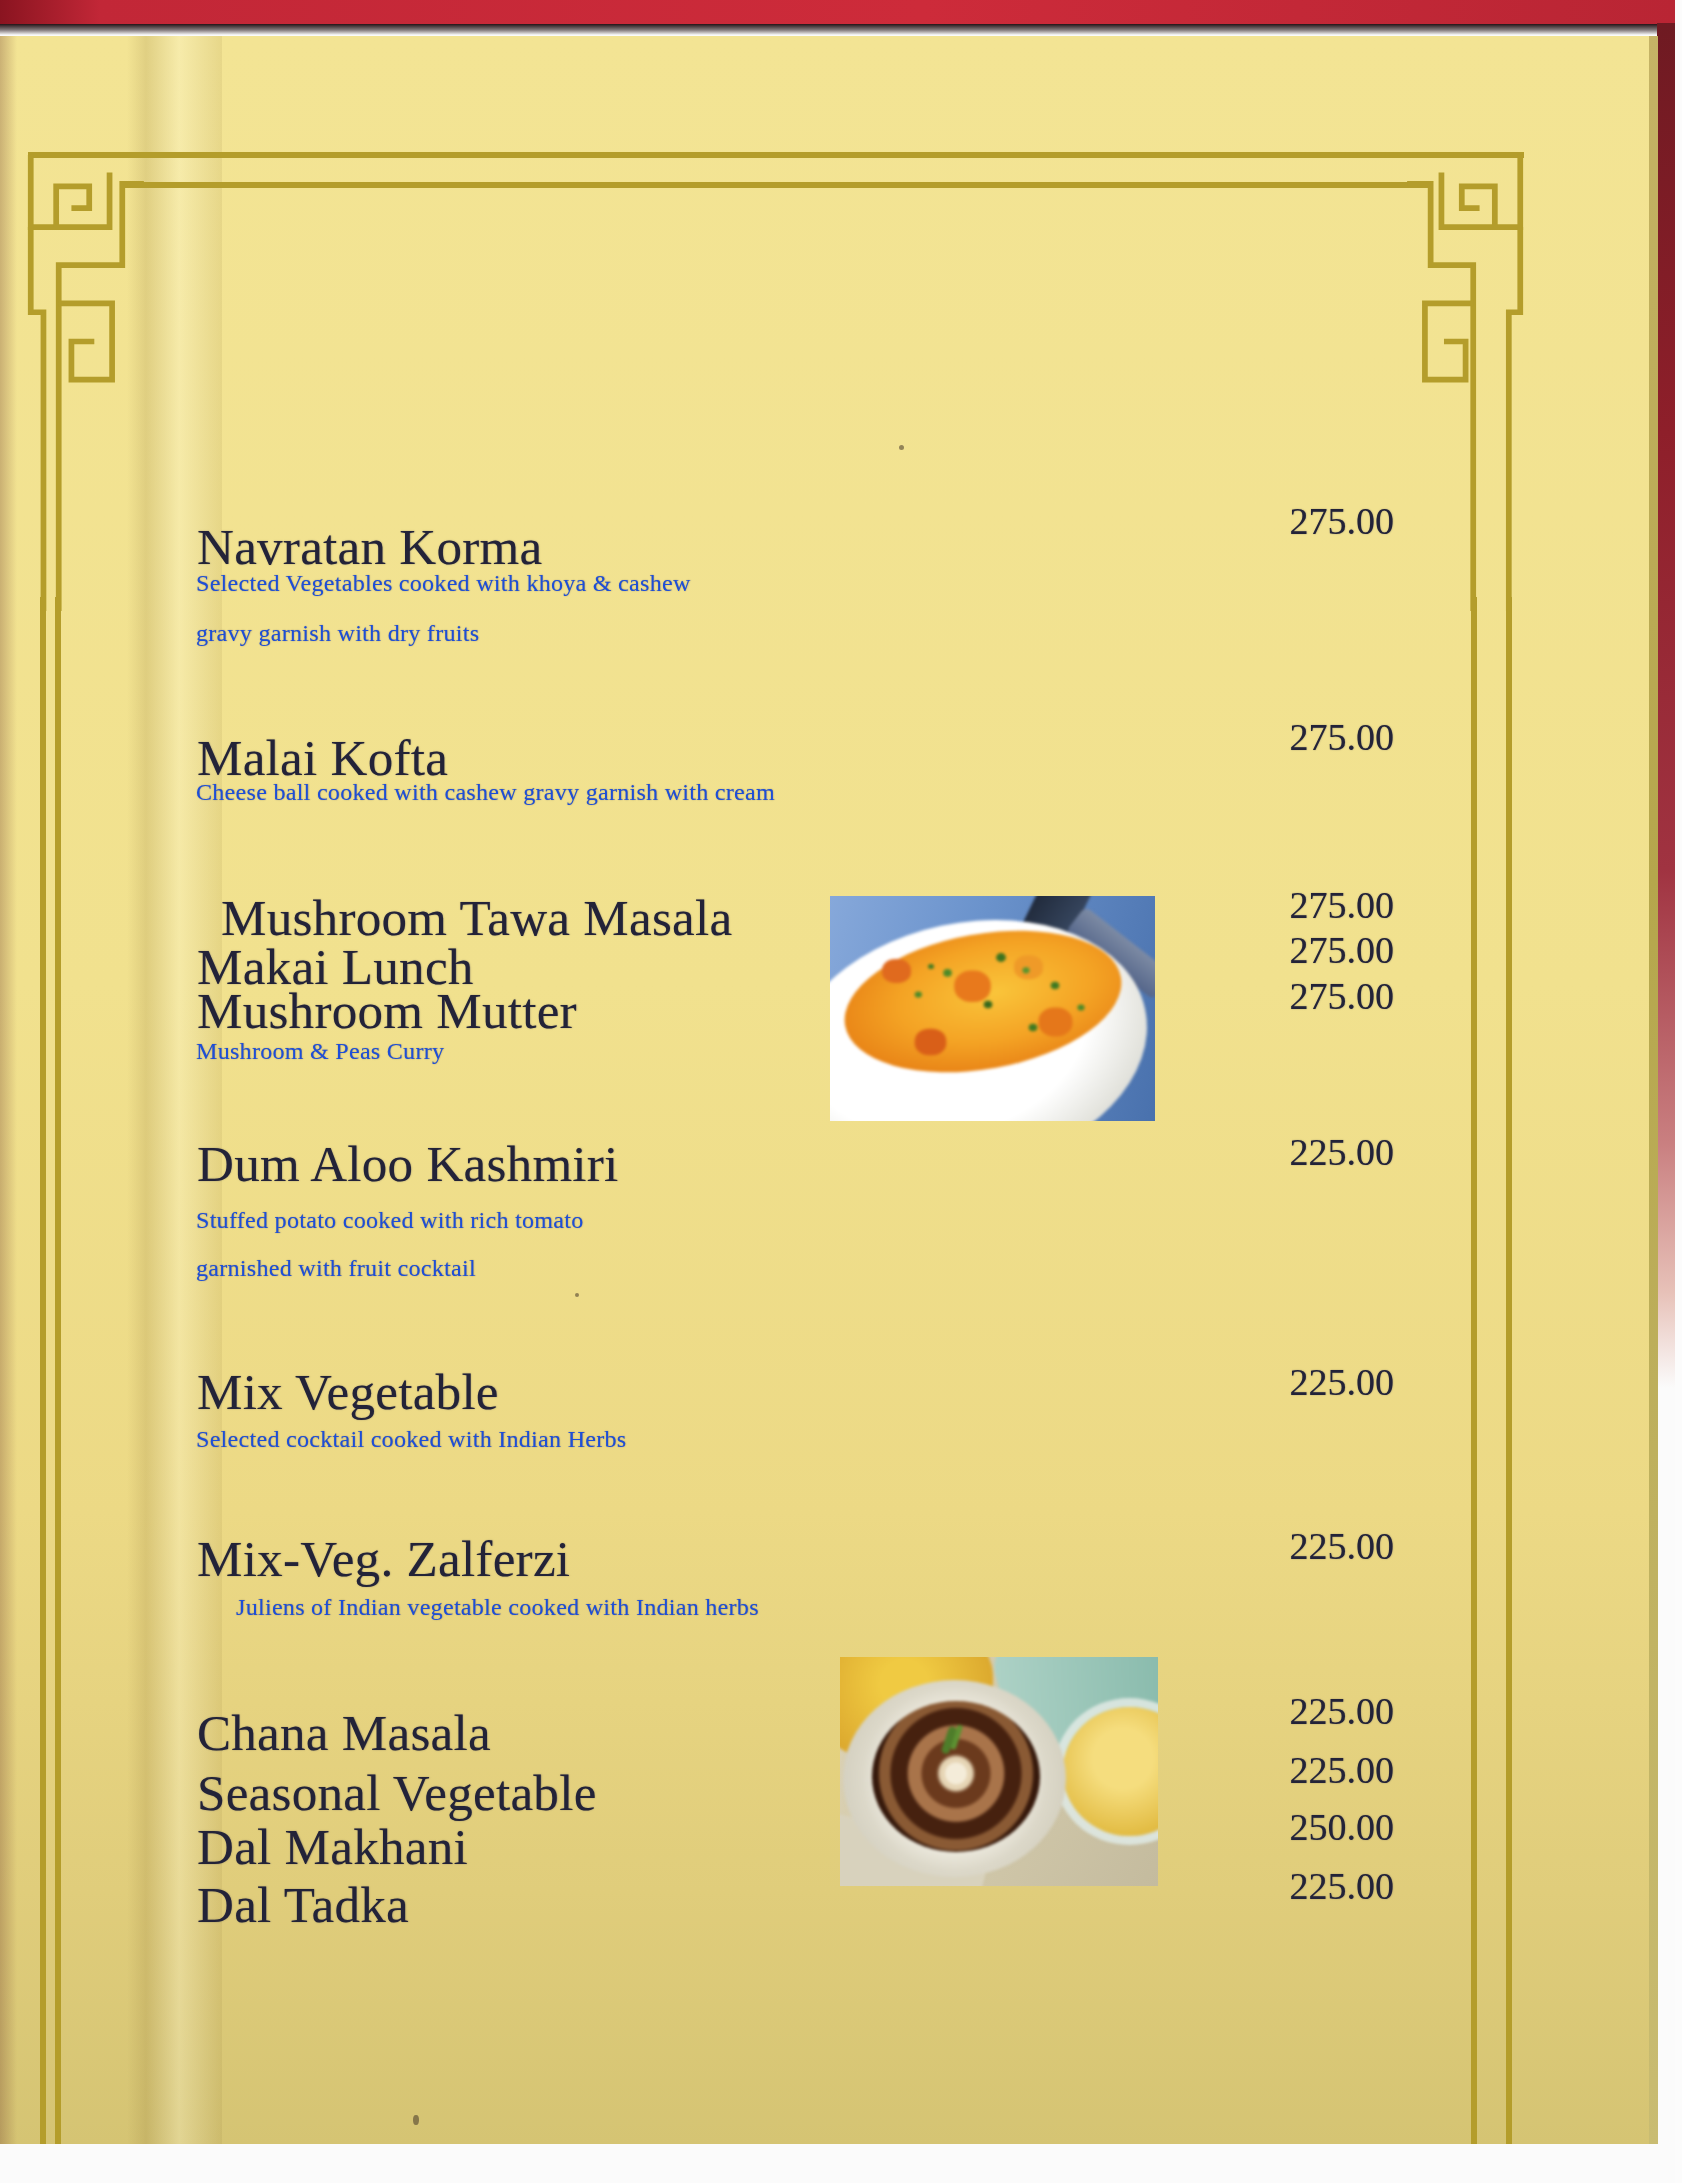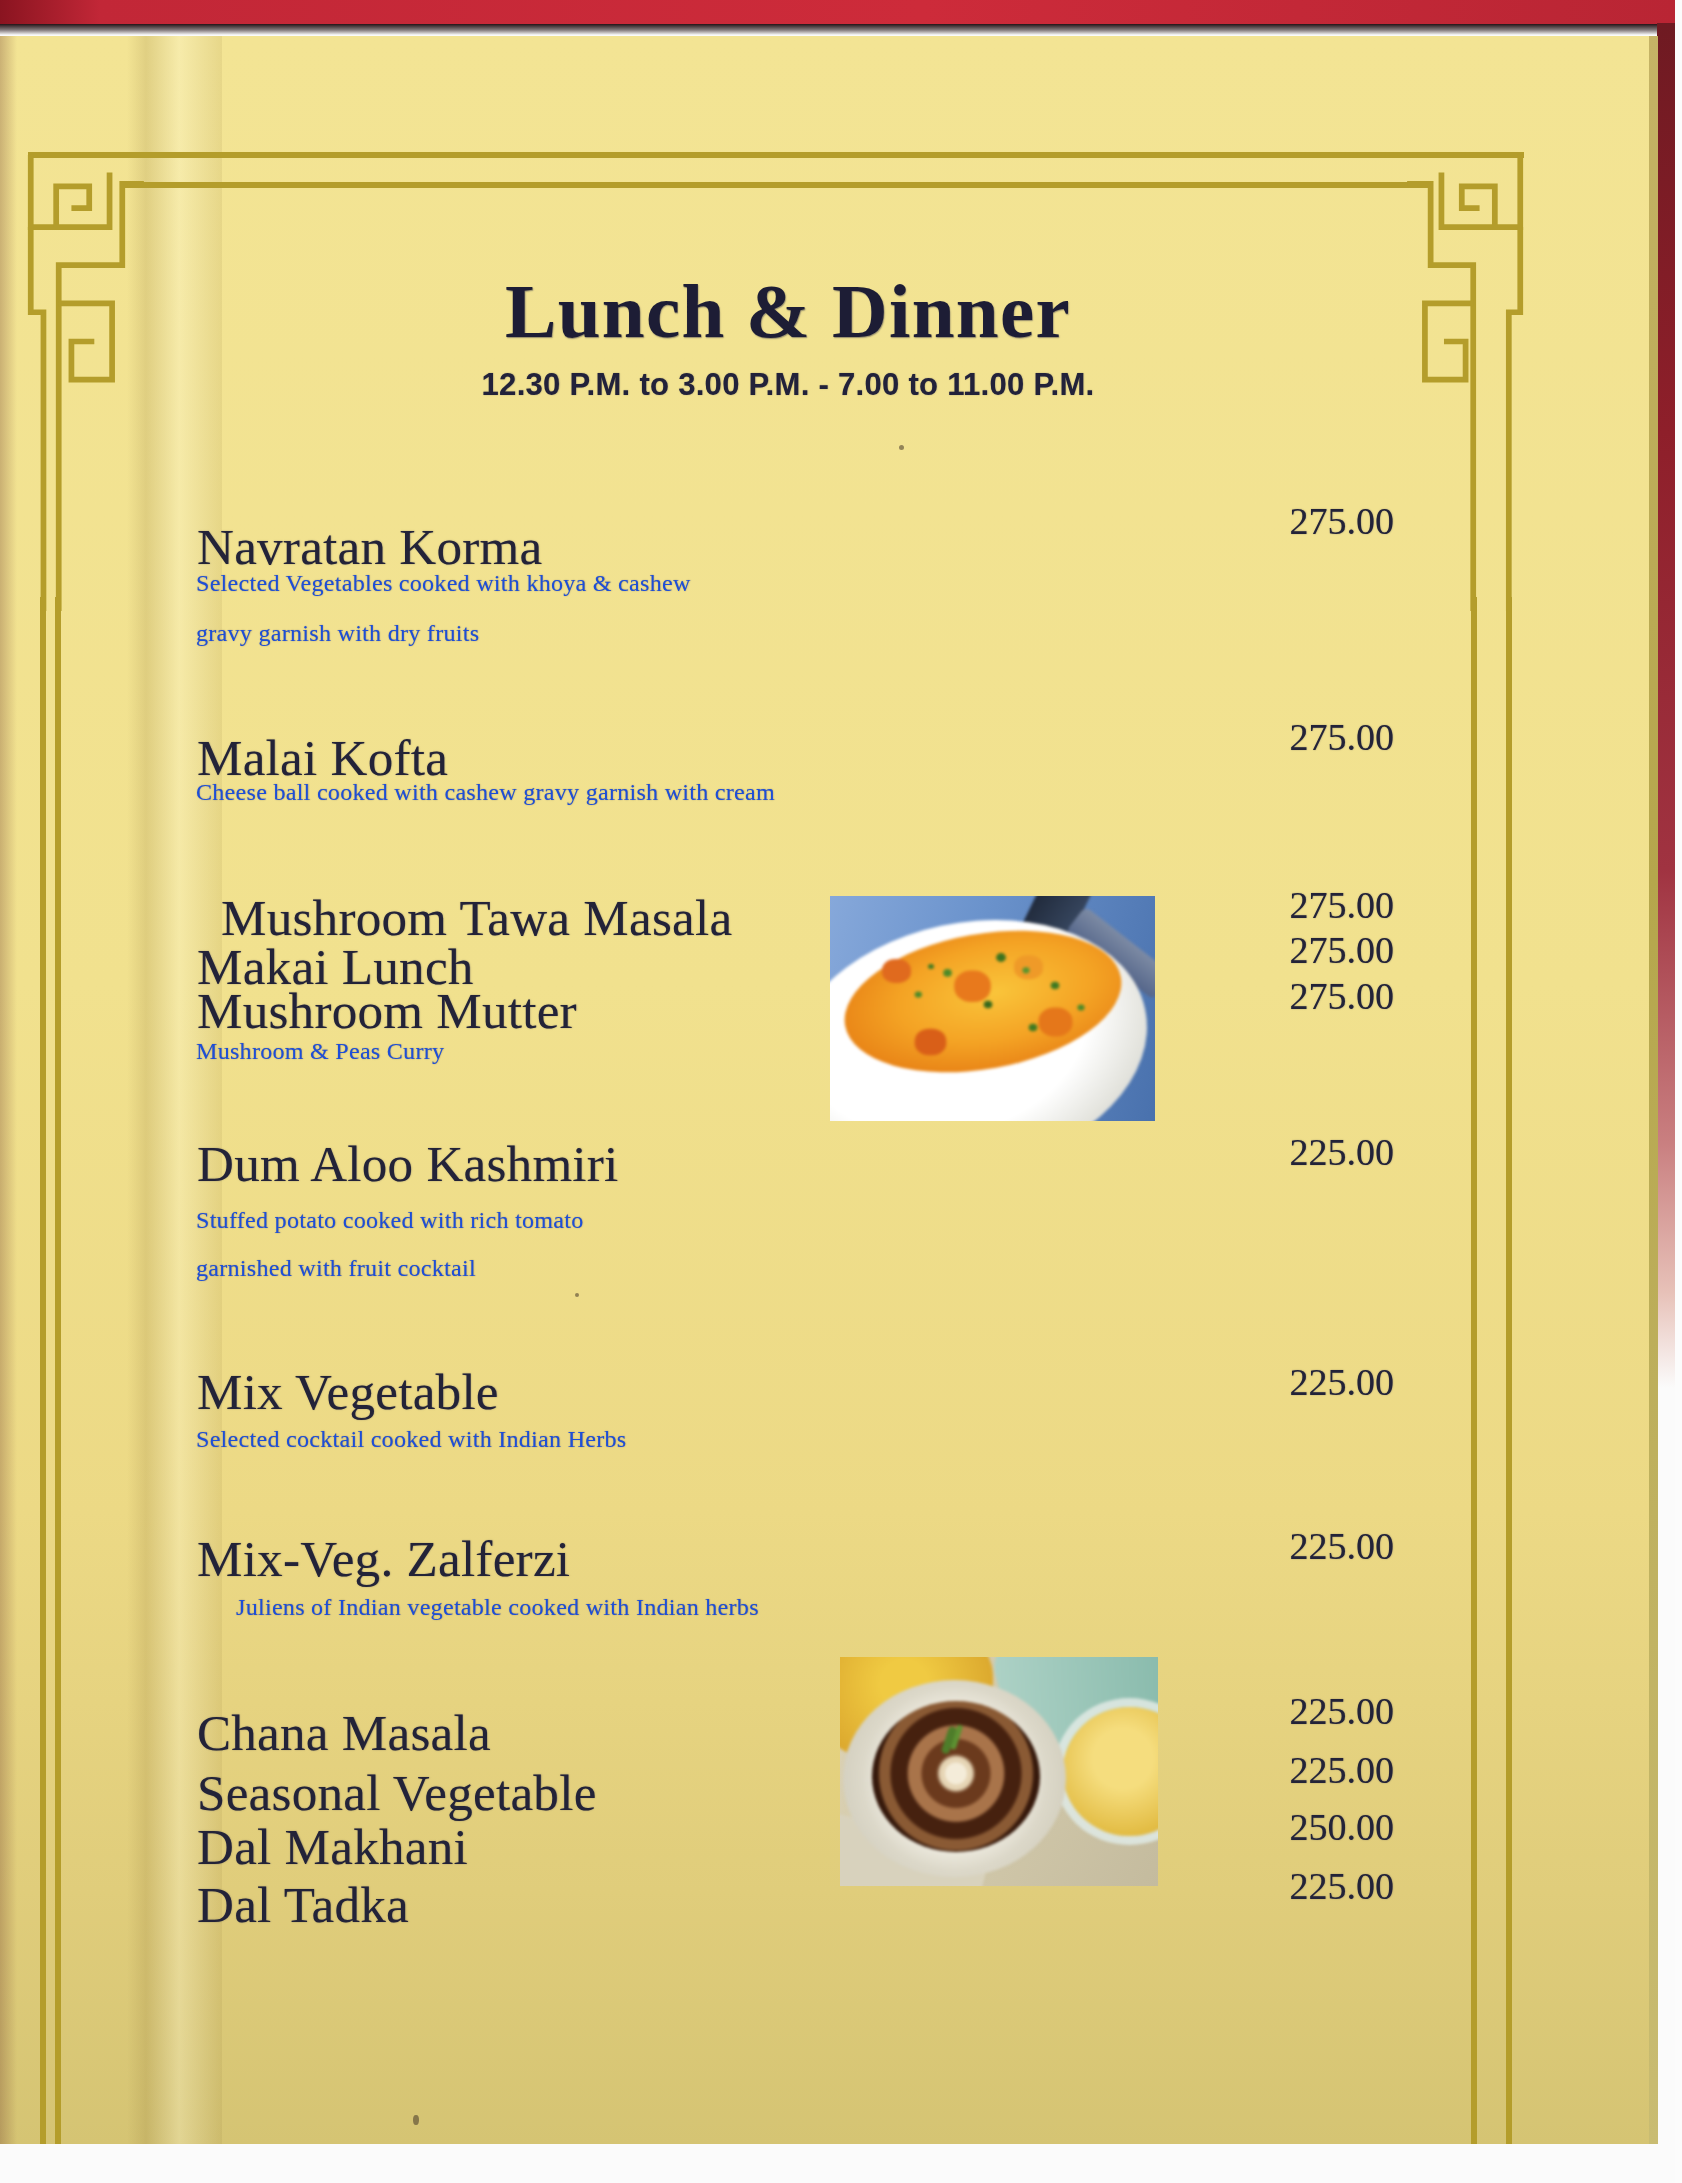--- a/index.html
+++ b/index.html
@@ -112,22 +112,20 @@
     <path d="M 12,126 V 260 H 32 V 730"></path>
   </svg>
   <svg class="corner-svg" style="left:1407px;top:147px;" width="121" height="464" viewBox="0 0 190 730">
     <path d="M 178,12 V 126 H 54 V 40"></path>
     <path d="M 138,126 V 62 H 86 V 96 H 114"></path>
     <path d="M 0,58 H 37 V 186 H 104 V 730"></path>
     <path d="M 104,246 H 28 V 366 H 92 V 306 H 58"></path>
     <path d="M 178,126 V 260 H 160 V 730"></path>
   </svg>
 
-  <div class="page-title">Lunch &amp; Dinner</div>
-  <div class="page-subtitle">12.30 P.M. to 3.00 P.M. - 7.00 to 11.00 P.M.</div>
 
   <div id="items-layer">
       <div class="item-name" style="top: 518px;">Navratan Korma</div>
       <div class="item-price" style="top: 499px;">275.00</div>
       <div class="item-desc" style="top: 570px;">Selected Vegetables cooked with khoya &amp; cashew</div>
       <div class="item-desc" style="top: 620px;">gravy garnish with dry fruits</div>
       <div class="item-name" style="top: 729px;">Malai Kofta</div>
       <div class="item-price" style="top: 715px;">275.00</div>
       <div class="item-desc" style="top: 779px;">Cheese ball cooked with cashew gravy garnish with cream</div>
       <div class="item-name" style="top: 889px; margin-left: 24px;">Mushroom Tawa Masala</div>

